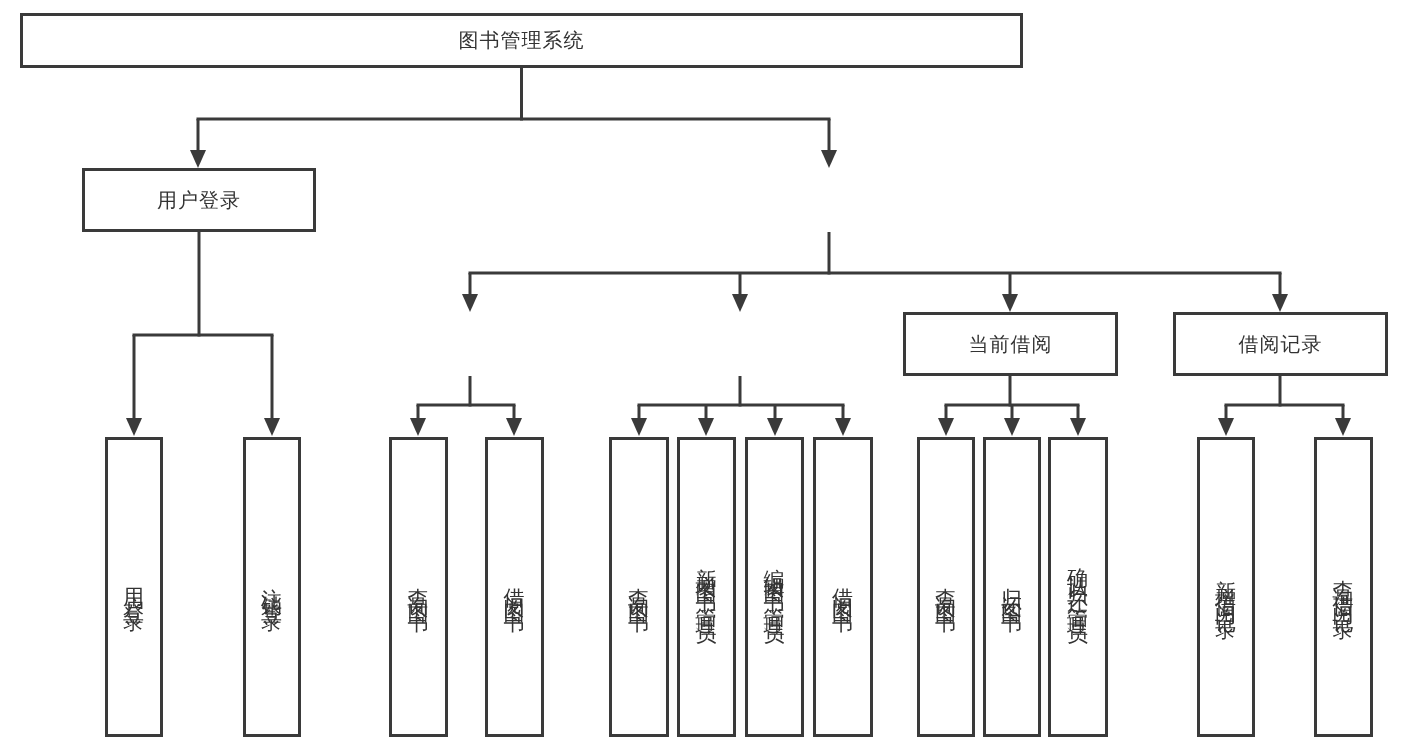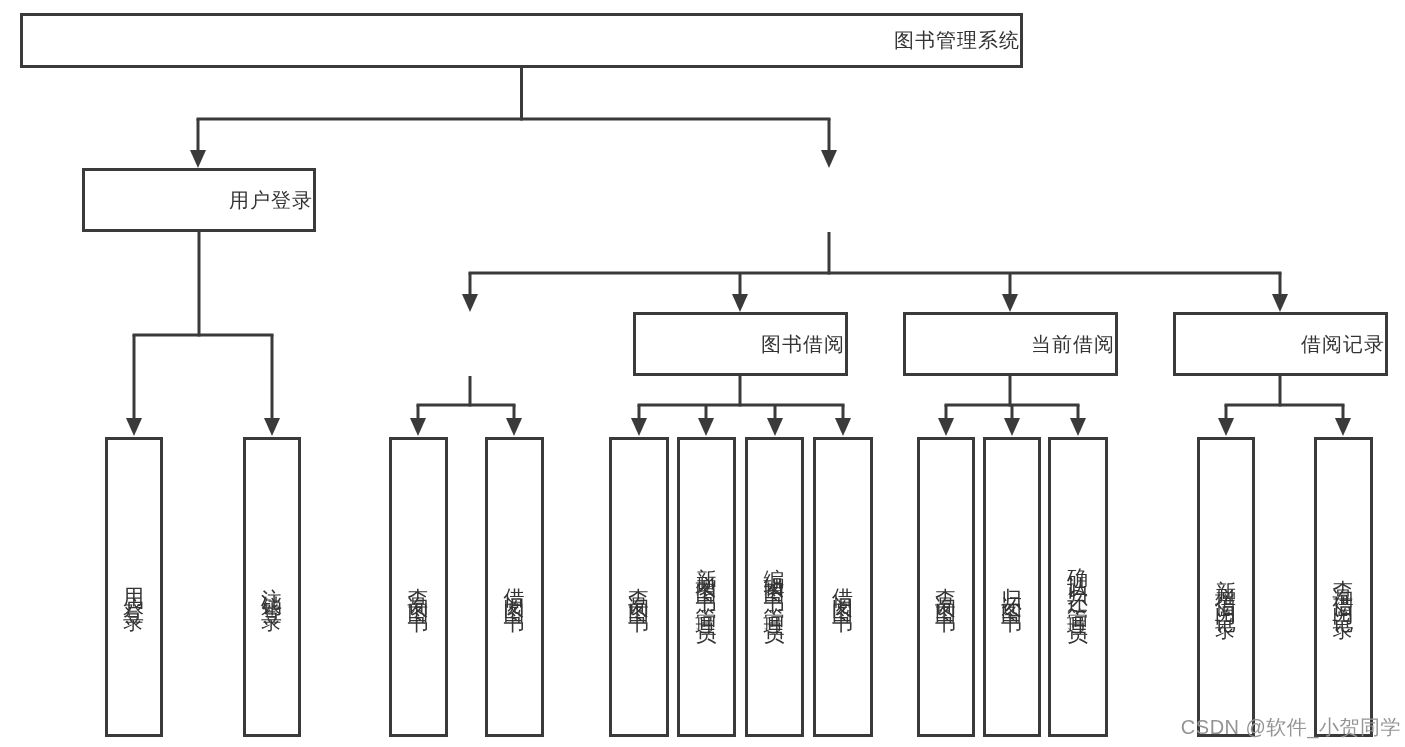--- a/index.html
+++ b/index.html
@@ -30,21 +30,20 @@
     background: #ffffff;
     display: flex;
     align-items: center;
     justify-content: center;
     color: #333333;
   }
   .node-h {
     font-size: 20px;
     letter-spacing: 1px;
     white-space: nowrap;
-    justify-content: flex-end;
   }
   .node-v {
     font-size: 21px;
   }
   .vtext {
     writing-mode: vertical-rl;
     -webkit-writing-mode: vertical-rl;
     text-orientation: mixed;
     letter-spacing: 8px;
     line-height: 1;
@@ -167,23 +166,20 @@
   </svg>
 
   <div class="node node-h root-box">
     <span>图书管理系统</span>
   </div>
 
   <div class="node node-h lv2-a">
     <span>用户登录</span>
   </div>
 
-  <div class="node node-h lv3 lv3-b">
-    <span>图书借阅</span>
-  </div>
   <div class="node node-h lv3 lv3-c">
     <span>当前借阅</span>
   </div>
   <div class="node node-h lv3 lv3-d">
     <span>借阅记录</span>
   </div>
 
   <div class="node node-v leaf leaf-1">
     <span class="vtext">用户登录</span>
   </div>
@@ -217,15 +213,14 @@
   <div class="node node-v leaf leaf-11">
     <span class="vtext">确认归还（管理员）</span>
   </div>
   <div class="node node-v leaf leaf-12">
     <span class="vtext">新增借阅记录</span>
   </div>
   <div class="node node-v leaf leaf-13">
     <span class="vtext">查询借阅记录</span>
   </div>
 
-  <div id="watermark">CSDN @软件_小贺同学</div>
 
 </div>
 
 </body></html>

